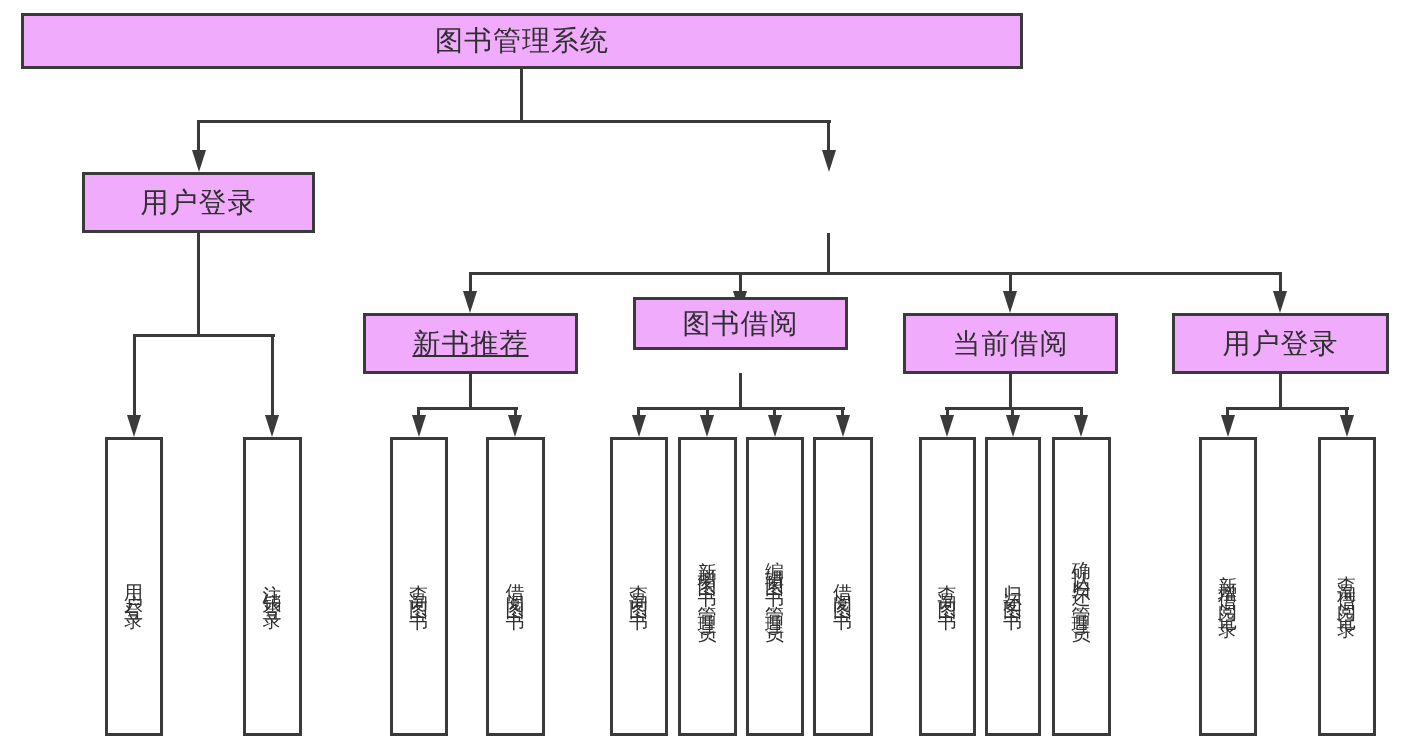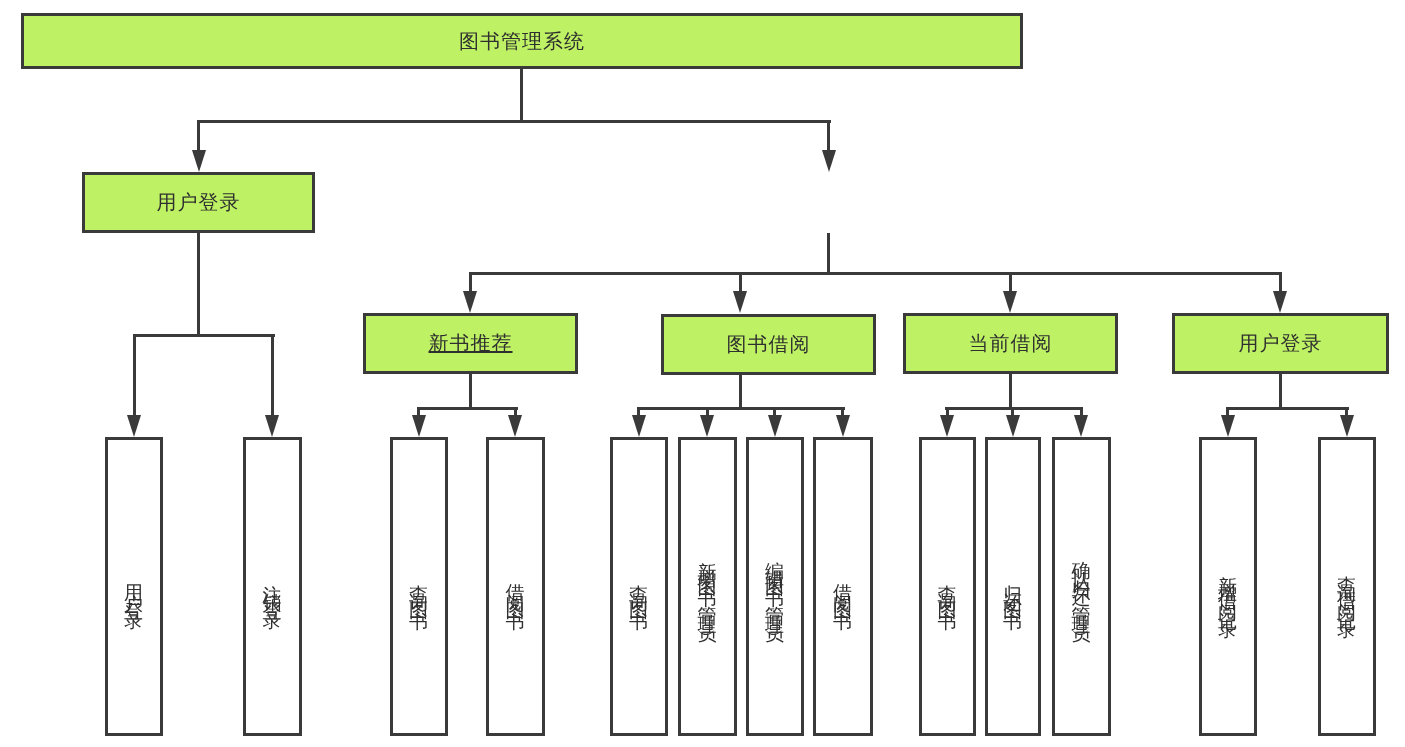--- a/index.html
+++ b/index.html
@@ -8,26 +8,26 @@
     width: 1405px;
     height: 747px;
     background: #ffffff;
     overflow: hidden;
     font-family: "Liberation Sans", "DejaVu Sans", sans-serif;
   }
   
   .node {
     position: absolute;
     box-sizing: border-box;
-    background: #bef264;
+    background: #f0abfc;
     border: 3px solid #3a3a3a;
     display: flex;
     align-items: center;
     justify-content: center;
-    font-size: 20px;
+    font-size: 28px;
     letter-spacing: 1px;
     color: #2f2f2f;
     z-index: 2;
   }
   
   .vnode {
     position: absolute;
     box-sizing: border-box;
     top: 437px;
     height: 299px;
@@ -76,21 +76,21 @@
 
 <div class="canvas">
 
   <div class="node" style="left:21px; top:13px; width:1002px; height:56px;">图书管理系统</div>
 
   <div class="node" style="left:82px; top:172px; width:233px; height:61px;">用户登录</div>
 
 
   <div class="node" style="left:363px; top:313px; width:215px; height:61px;text-decoration:underline;">新书推荐</div>
 
-  <div class="node" style="left:633px; top:314px; width:215px; height:61px;margin-left:28px;">图书借阅</div>
+  <div class="node" style="left:633px; top:297px; width:215px; height:53px;">图书借阅</div>
 
   <div class="node" style="left:903px; top:313px; width:215px; height:61px;">当前借阅</div>
 
   <div class="node" style="left:1172px; top:313px; width:217px; height:61px;">用户登录</div>
 
   <div class="vnode" style="left:105px; width:58px;">用户登录</div>
   <div class="vnode" style="left:243px; width:59px;">注销登录</div>
 
   <div class="vnode" style="left:390px; width:58px;">查询图书</div>
   <div class="vnode" style="left:486px; width:59px;">借阅图书</div>

